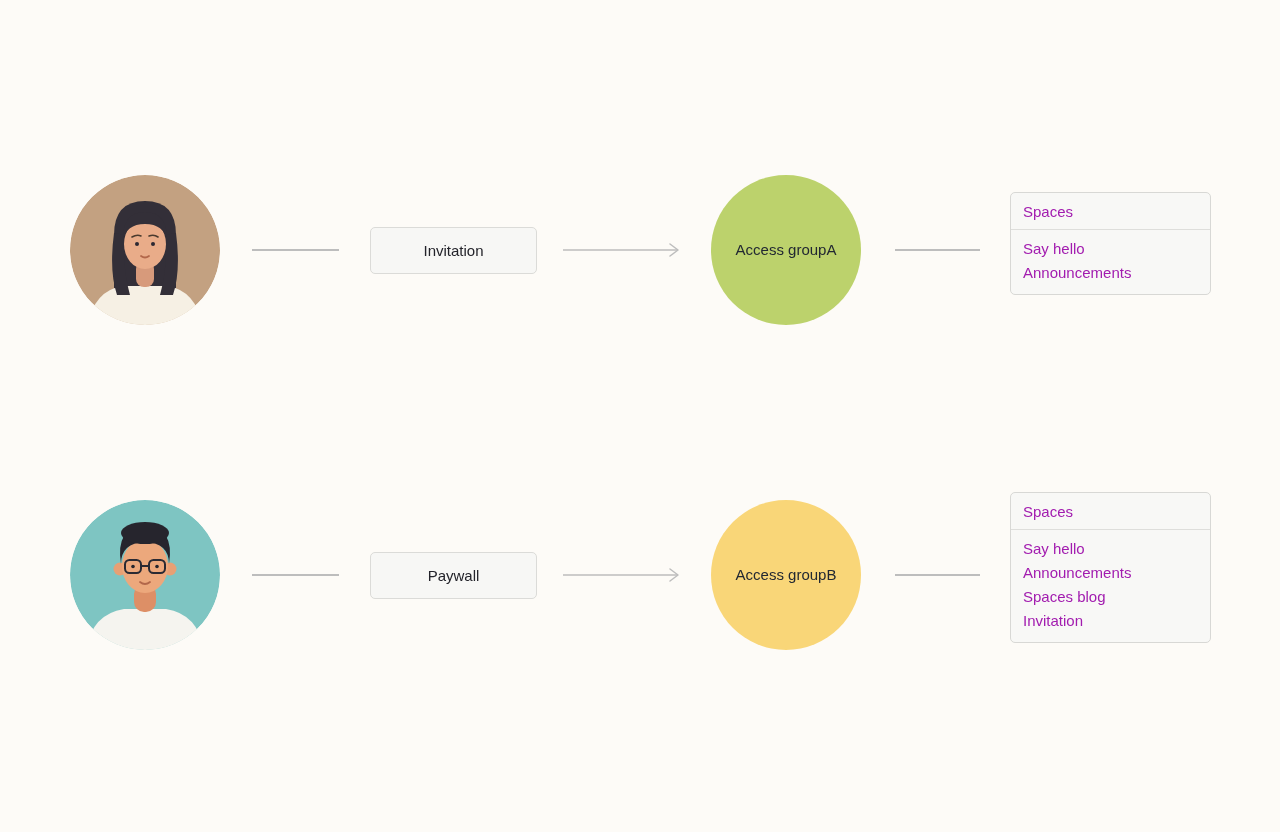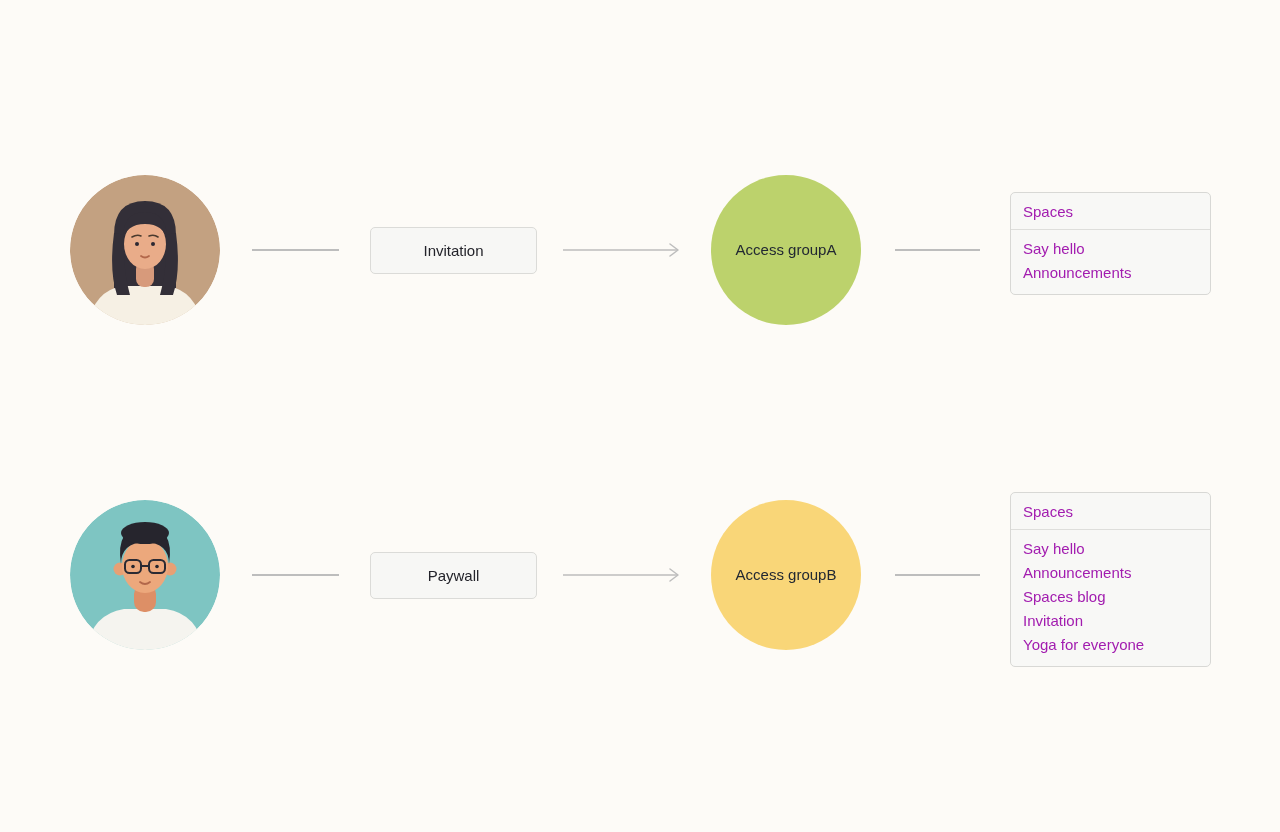--- a/index.html
+++ b/index.html
@@ -123,17 +123,16 @@
 
   <div class="abs hline" style="left: 895px; top: 574px; width: 85px; background: rgb(189, 189, 189);"></div>
 
   <div class="abs panel" style="left:1010px; top:492px;">
     <div class="panel-title">Spaces</div>
     <div class="panel-list">
         <div class="space-item">Say hello</div>
         <div class="space-item">Announcements</div>
         <div class="space-item">Spaces blog</div>
         <div class="space-item">Invitation</div>
-        <div class="space-item">Yoga for everyone</div>
       </div>
   </div>
 
 </div>
 
 </body></html>

